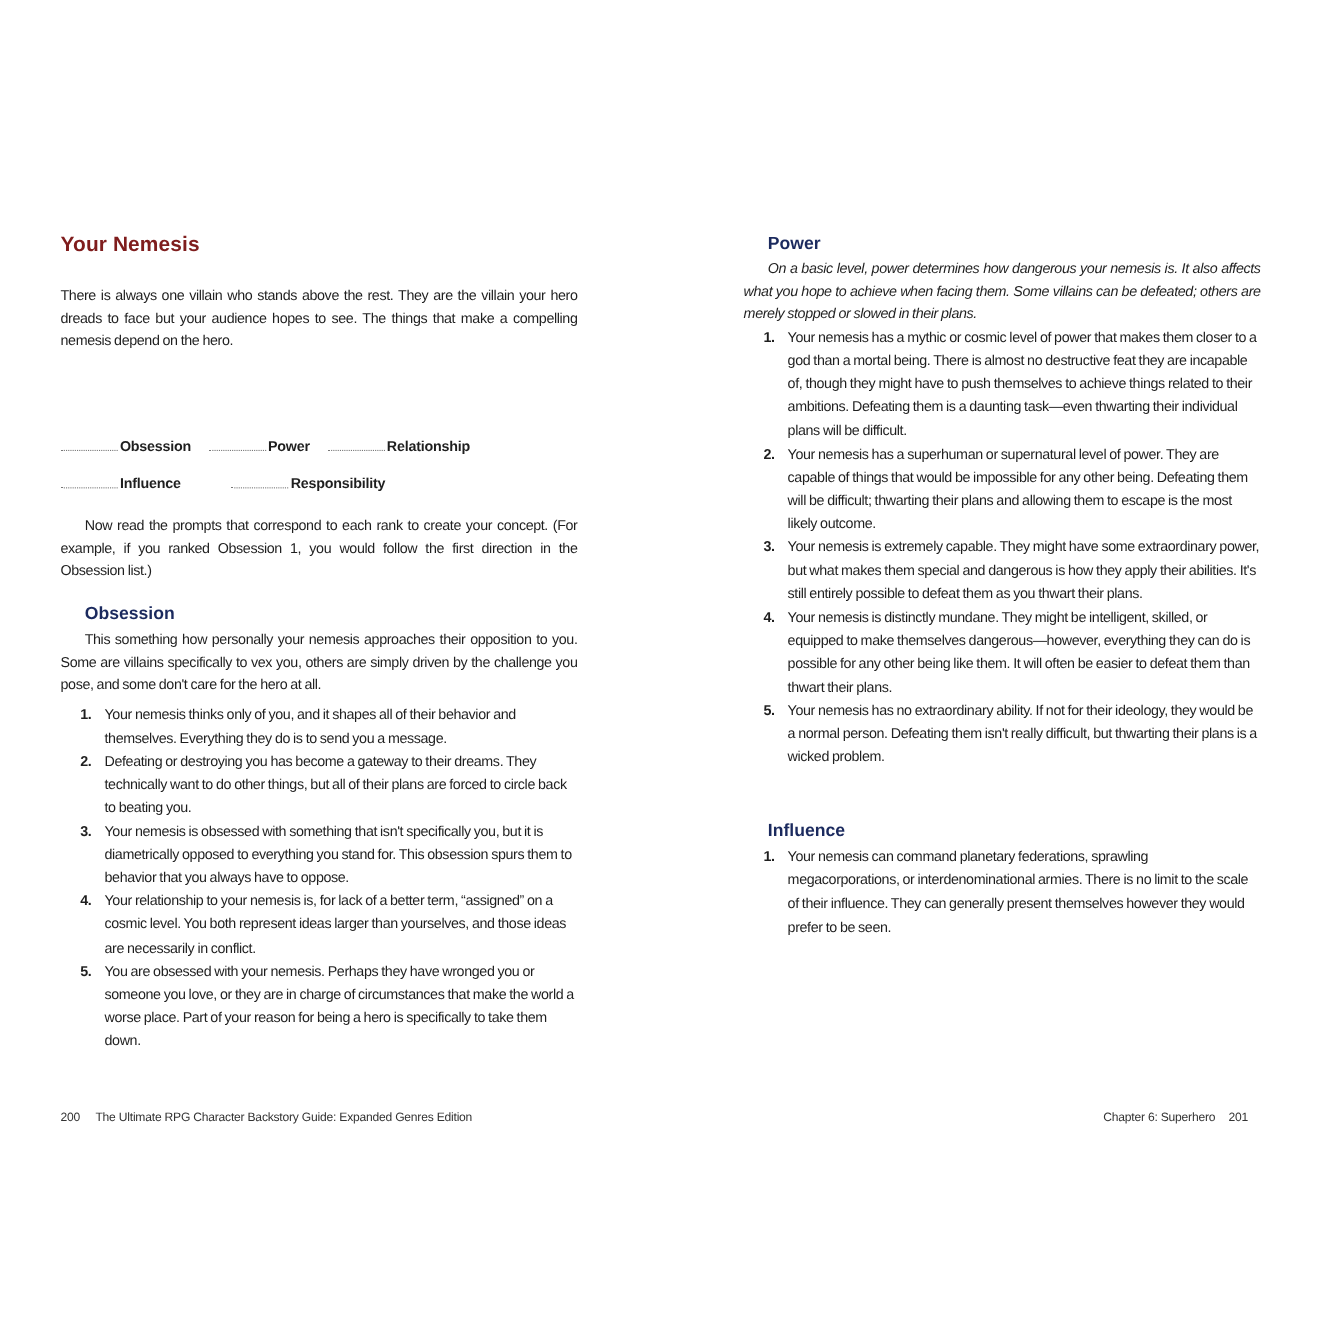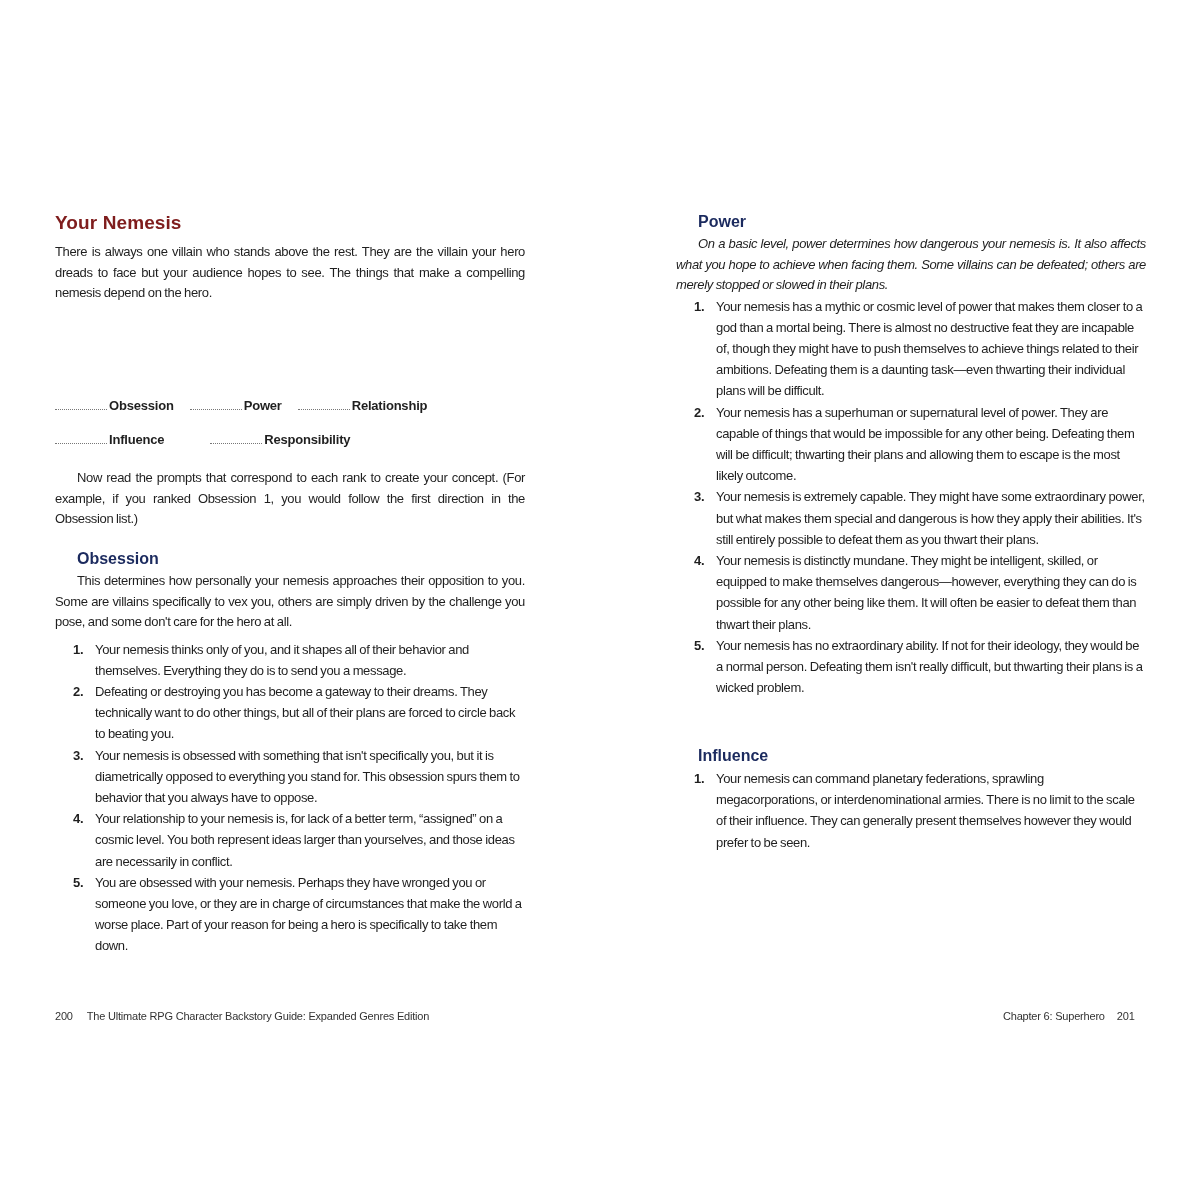--- a/index.html
+++ b/index.html
@@ -32,21 +32,21 @@
     .footer .pn { margin-right: 14px; }
     .footer-right { left: 1003px; }
     .footer-right .pn { margin-left: 12px; margin-right: 0; text-align: center; }
   </style>
 </head>
 <body>
 
 <div class="page left">
   <div class="h1" style="top:212px; left:0;">Your Nemesis</div>
 
-  <div class="block" style="top:242px;">
+  <div class="block" style="top:259px;">
     <p class="para">There is always one villain who stands above the rest. They are the villain your hero dreads to face but your audience hopes to see. The things that make a compelling nemesis depend on the hero.</p>
   </div>
 
   <div class="block" style="top:398px;">
     <div class="rank-row">
       <div class="rank-item">
         <span class="blank"></span>
         <span>Obsession</span>
       </div>
       <div class="rank-item">
@@ -69,21 +69,21 @@
       </div>
     </div>
   </div>
 
   <div class="block" style="top:468px;">
     <p class="para indent">Now read the prompts that correspond to each rank to create your concept. (For example, if you ranked Obsession 1, you would follow the first direction in the Obsession list.)</p>
   </div>
 
   <div class="block" style="top:549px;">
     <div class="h2">Obsession</div>
-    <p class="para indent" style="margin-bottom:6px;">This determines how personally your nemesis approaches their opposition to you. Some are villains specifically to vex you, others are simply driven by the challenge you pose, and some don't care for the hero at all.</p>
+    <p class="para indent" style="margin-bottom:6px;">This something how personally your nemesis approaches their opposition to you. Some are villains specifically to vex you, others are simply driven by the challenge you pose, and some don't care for the hero at all.</p>
     <ol class="list">
       <li><span class="num">1.</span><span>Your nemesis thinks only of you, and it shapes all of their behavior and themselves. Everything they do is to send you a message.</span></li>
       <li><span class="num">2.</span><span>Defeating or destroying you has become a gateway to their dreams. They technically want to do other things, but all of their plans are forced to circle back to beating you.</span></li>
       <li><span class="num">3.</span><span>Your nemesis is obsessed with something that isn't specifically you, but it is diametrically opposed to everything you stand for. This obsession spurs them to behavior that you always have to oppose.</span></li>
       <li><span class="num">4.</span><span>Your relationship to your nemesis is, for lack of a better term, “assigned” on a cosmic level. You both represent ideas larger than yourselves, and those ideas are necessarily in conflict.</span></li>
       <li><span class="num">5.</span><span>You are obsessed with your nemesis. Perhaps they have wronged you or someone you love, or they are in charge of circumstances that make the world a worse place. Part of your reason for being a hero is specifically to take them down.</span></li>
     </ol>
   </div>
 
   <div class="footer" style="left:0;">

